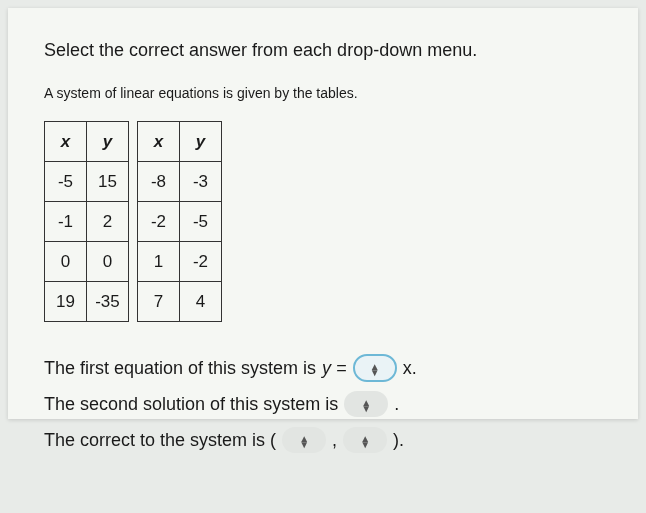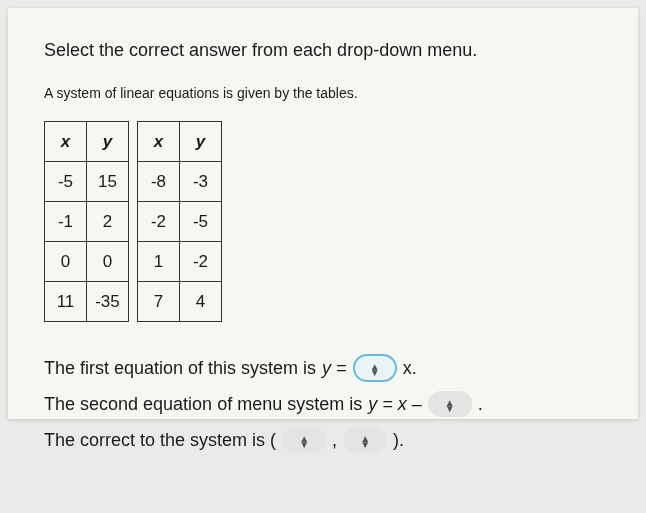--- a/index.html
+++ b/index.html
@@ -111,21 +111,21 @@
           </tr>
       <tr>
             <td>-1</td>
             <td>2</td>
           </tr>
       <tr>
             <td>0</td>
             <td>0</td>
           </tr>
       <tr>
-            <td>11</td>
+            <td>19</td>
             <td>-35</td>
           </tr>
     </tbody>
       </table>
 
     <table>
       <tbody>
           <tr>
         <td class="header">x</td>
         <td class="header">y</td>
@@ -159,22 +159,21 @@
       <span class="dropbox highlight">
         <span class="arrows">
             <span>▲</span>
             <span>▼</span>
           </span>
       </span>
       <span>x.</span>
     </div>
 
     <div class="line">
-      <span>The second equation of menu system is </span>
-      <span class="eq">y = x –</span>
+      <span>The second solution of this system is </span>
       <span class="dropbox">
         <span class="arrows">
             <span>▲</span>
             <span>▼</span>
           </span>
       </span>
       <span>.</span>
     </div>
 
     <div class="line">

